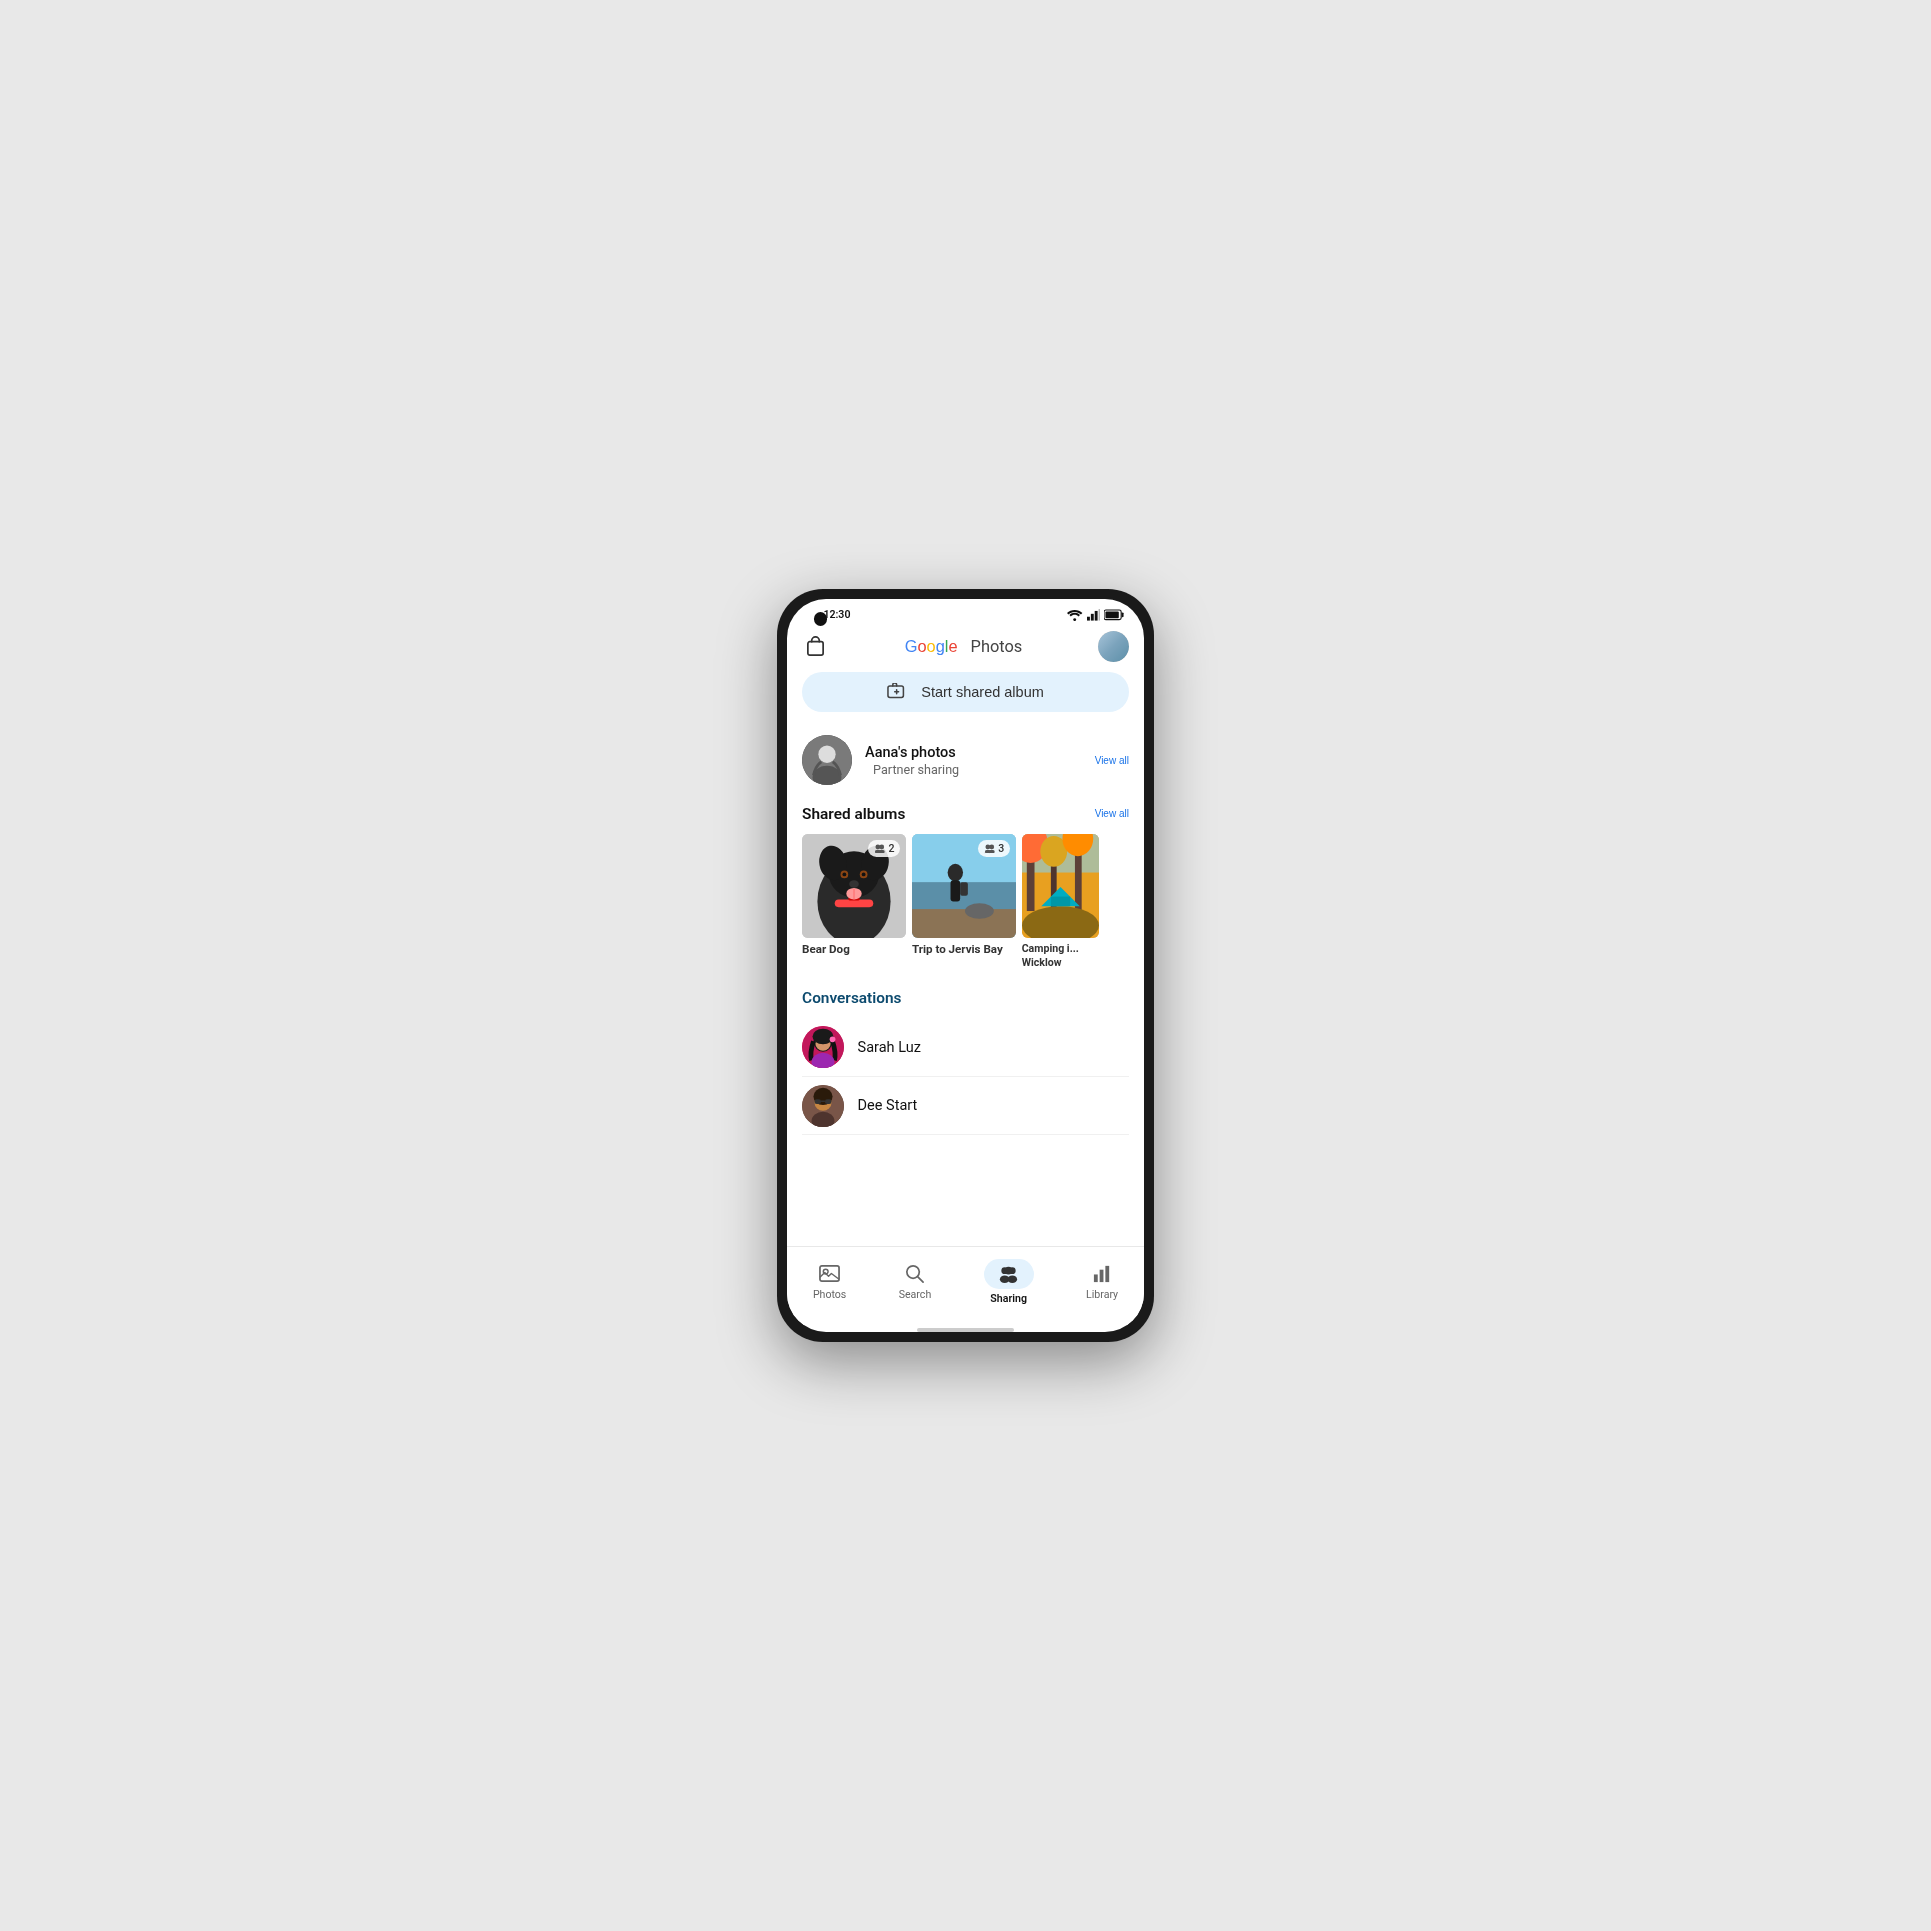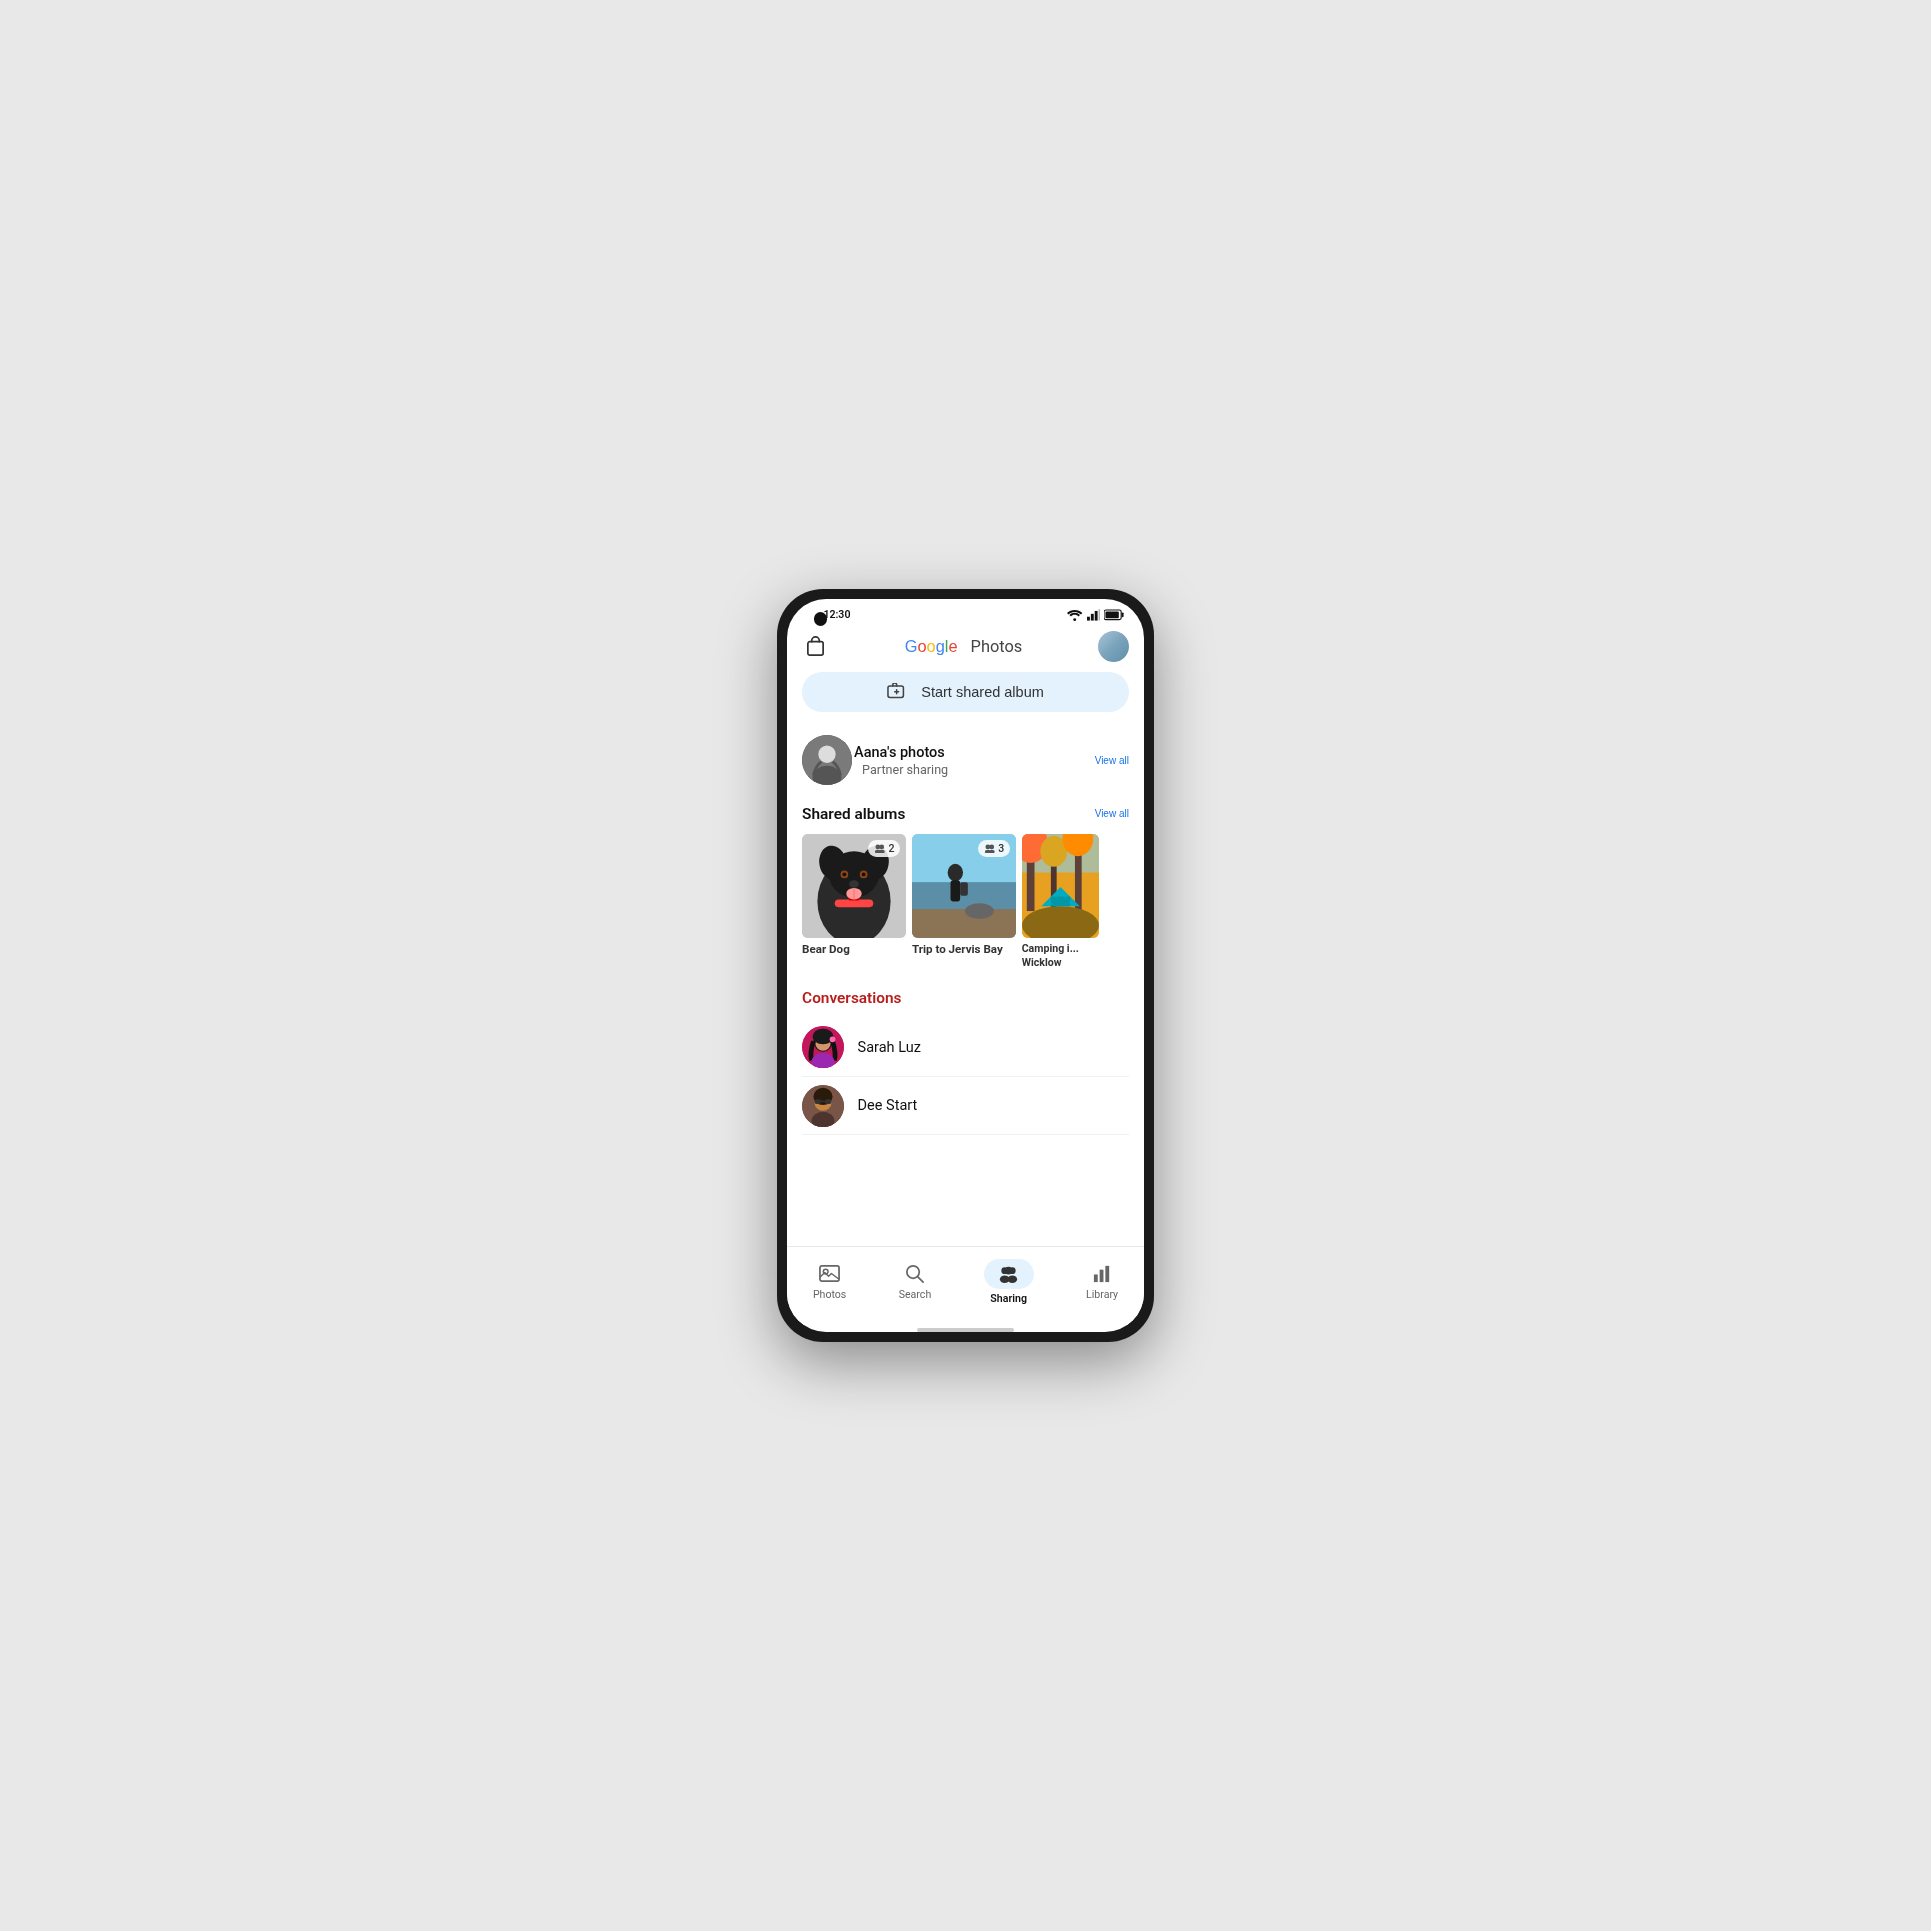--- a/index.html
+++ b/index.html
@@ -156,21 +156,21 @@
       font-size: 14.5px;
       color: #333;
       font-weight: 500;
     }
 
     
     .partner-section {
       display: flex;
       align-items: center;
       padding: 7.7px 15.4px 15.4px 15.4px;
-      gap: 2px;
+      gap: 13px;
     }
 
     .partner-avatar {
       width: 50px;
       height: 50px;
       border-radius: 50%;
       background: linear-gradient(135deg, #555, #333);
       flex-shrink: 0;
       overflow: hidden;
     }
@@ -262,21 +262,21 @@
     }
 
     
     .conversations-section {
       padding: 15.4px 15.4px 0 15.4px;
     }
 
     .conversations-title {
       font-size: 15.4px;
       font-weight: 600;
-      color: #b91c1c;
+      color: #0c4a6e;
       margin-bottom: 11.6px;
     }
 
     .conversation-item {
       display: flex;
       align-items: center;
       gap: 13.5px;
       padding: 7.7px 0;
       border-bottom: 1px solid #f0f0f0;
     }

